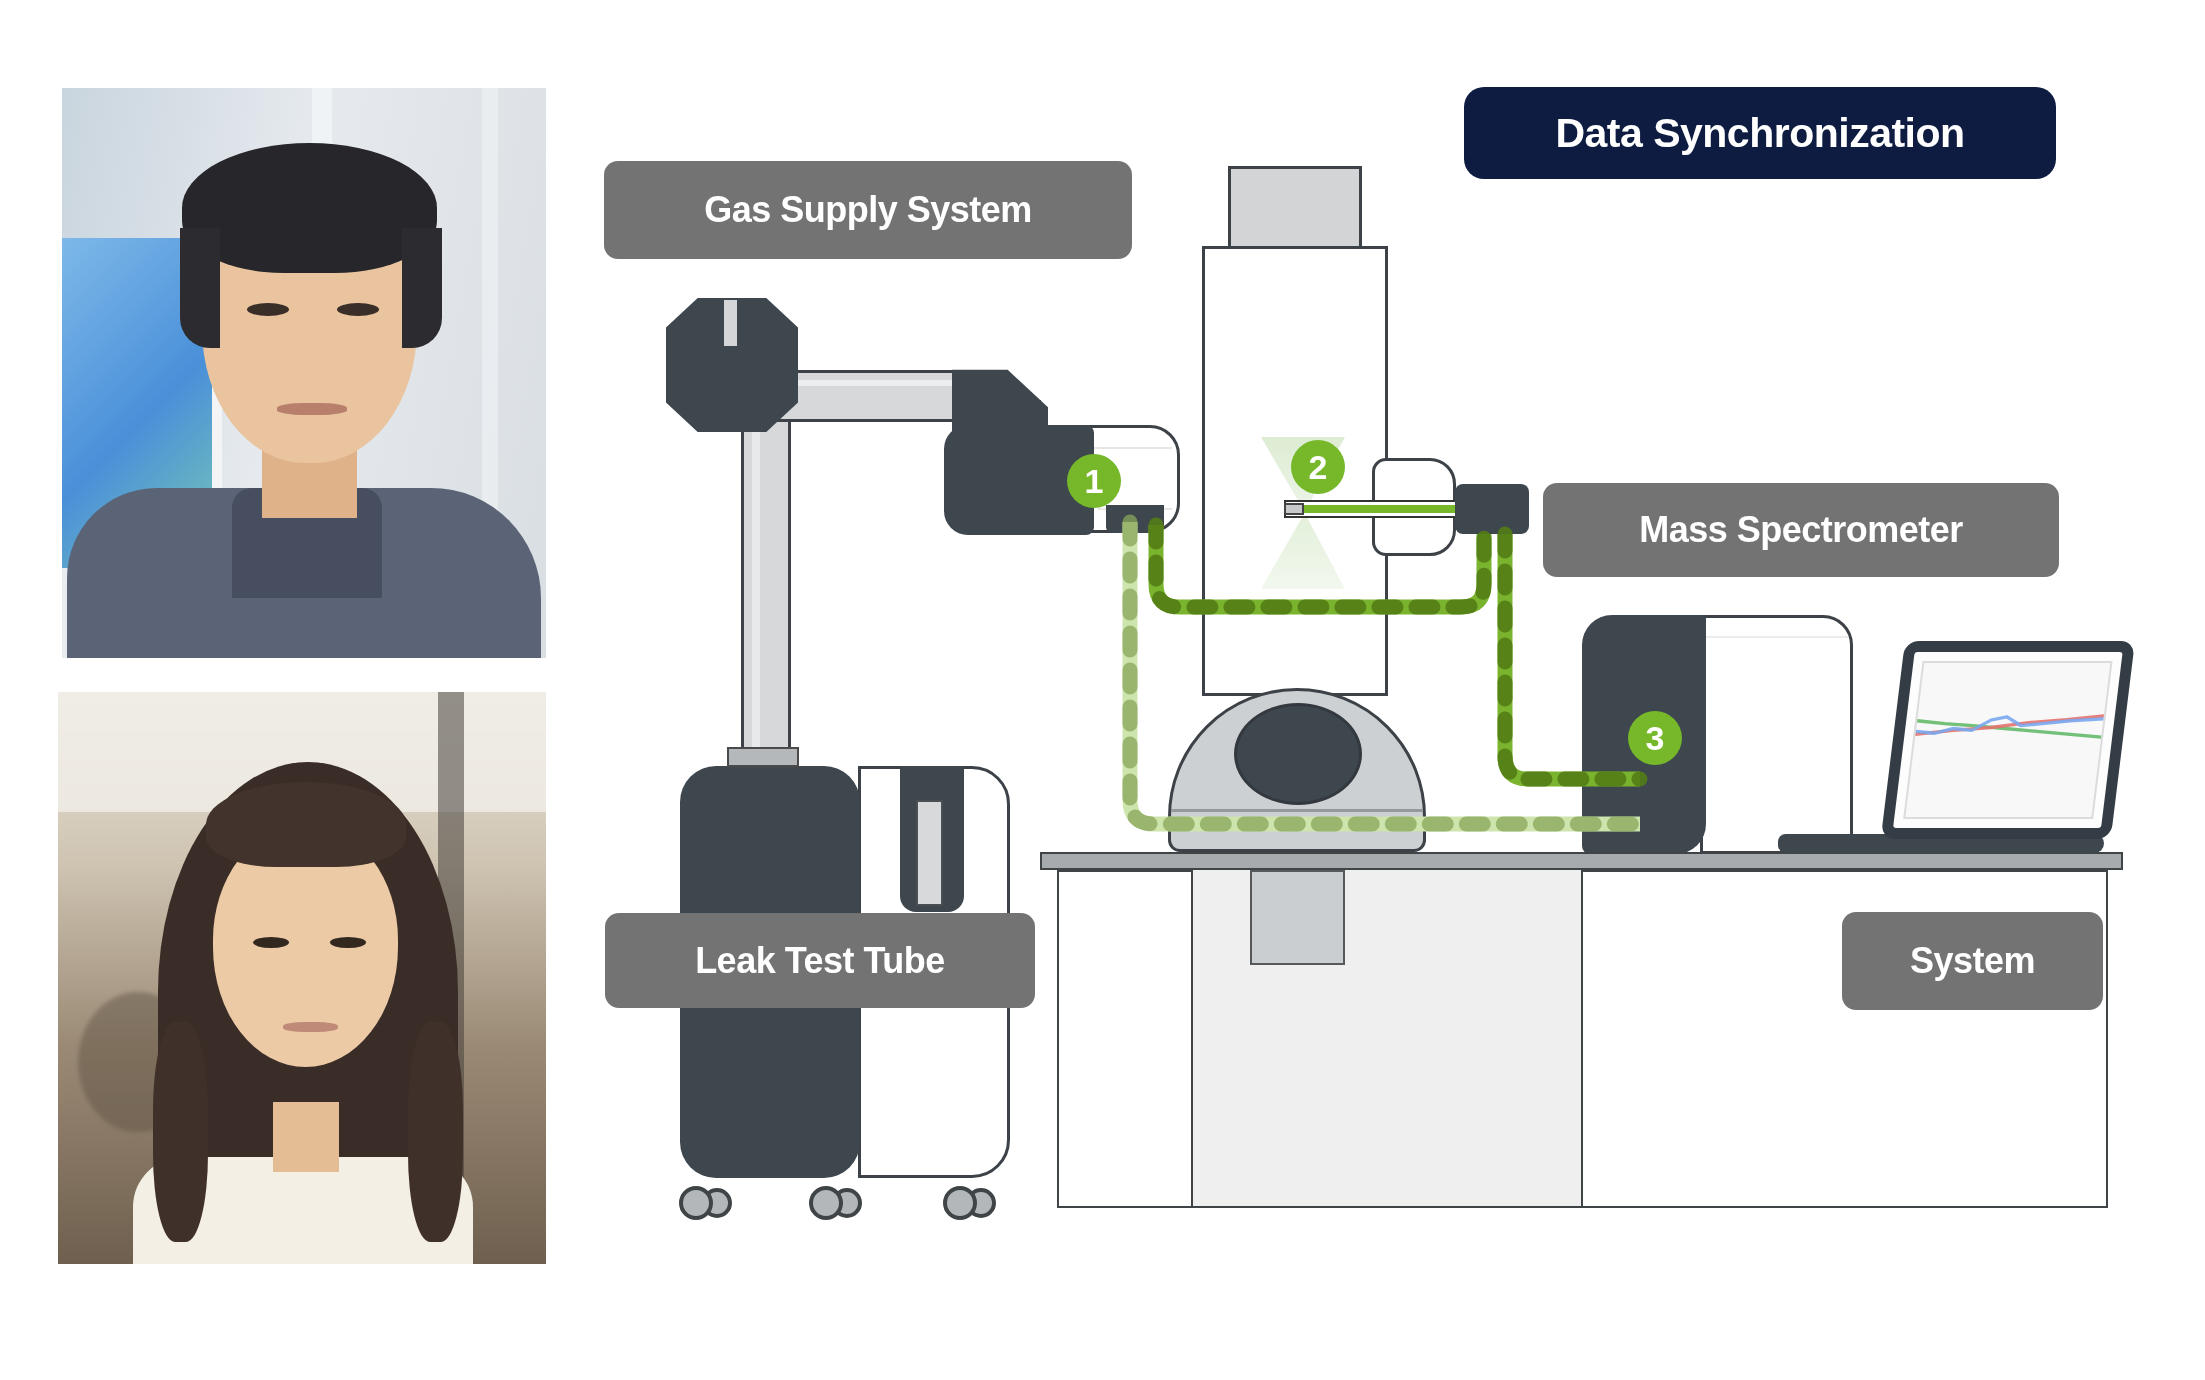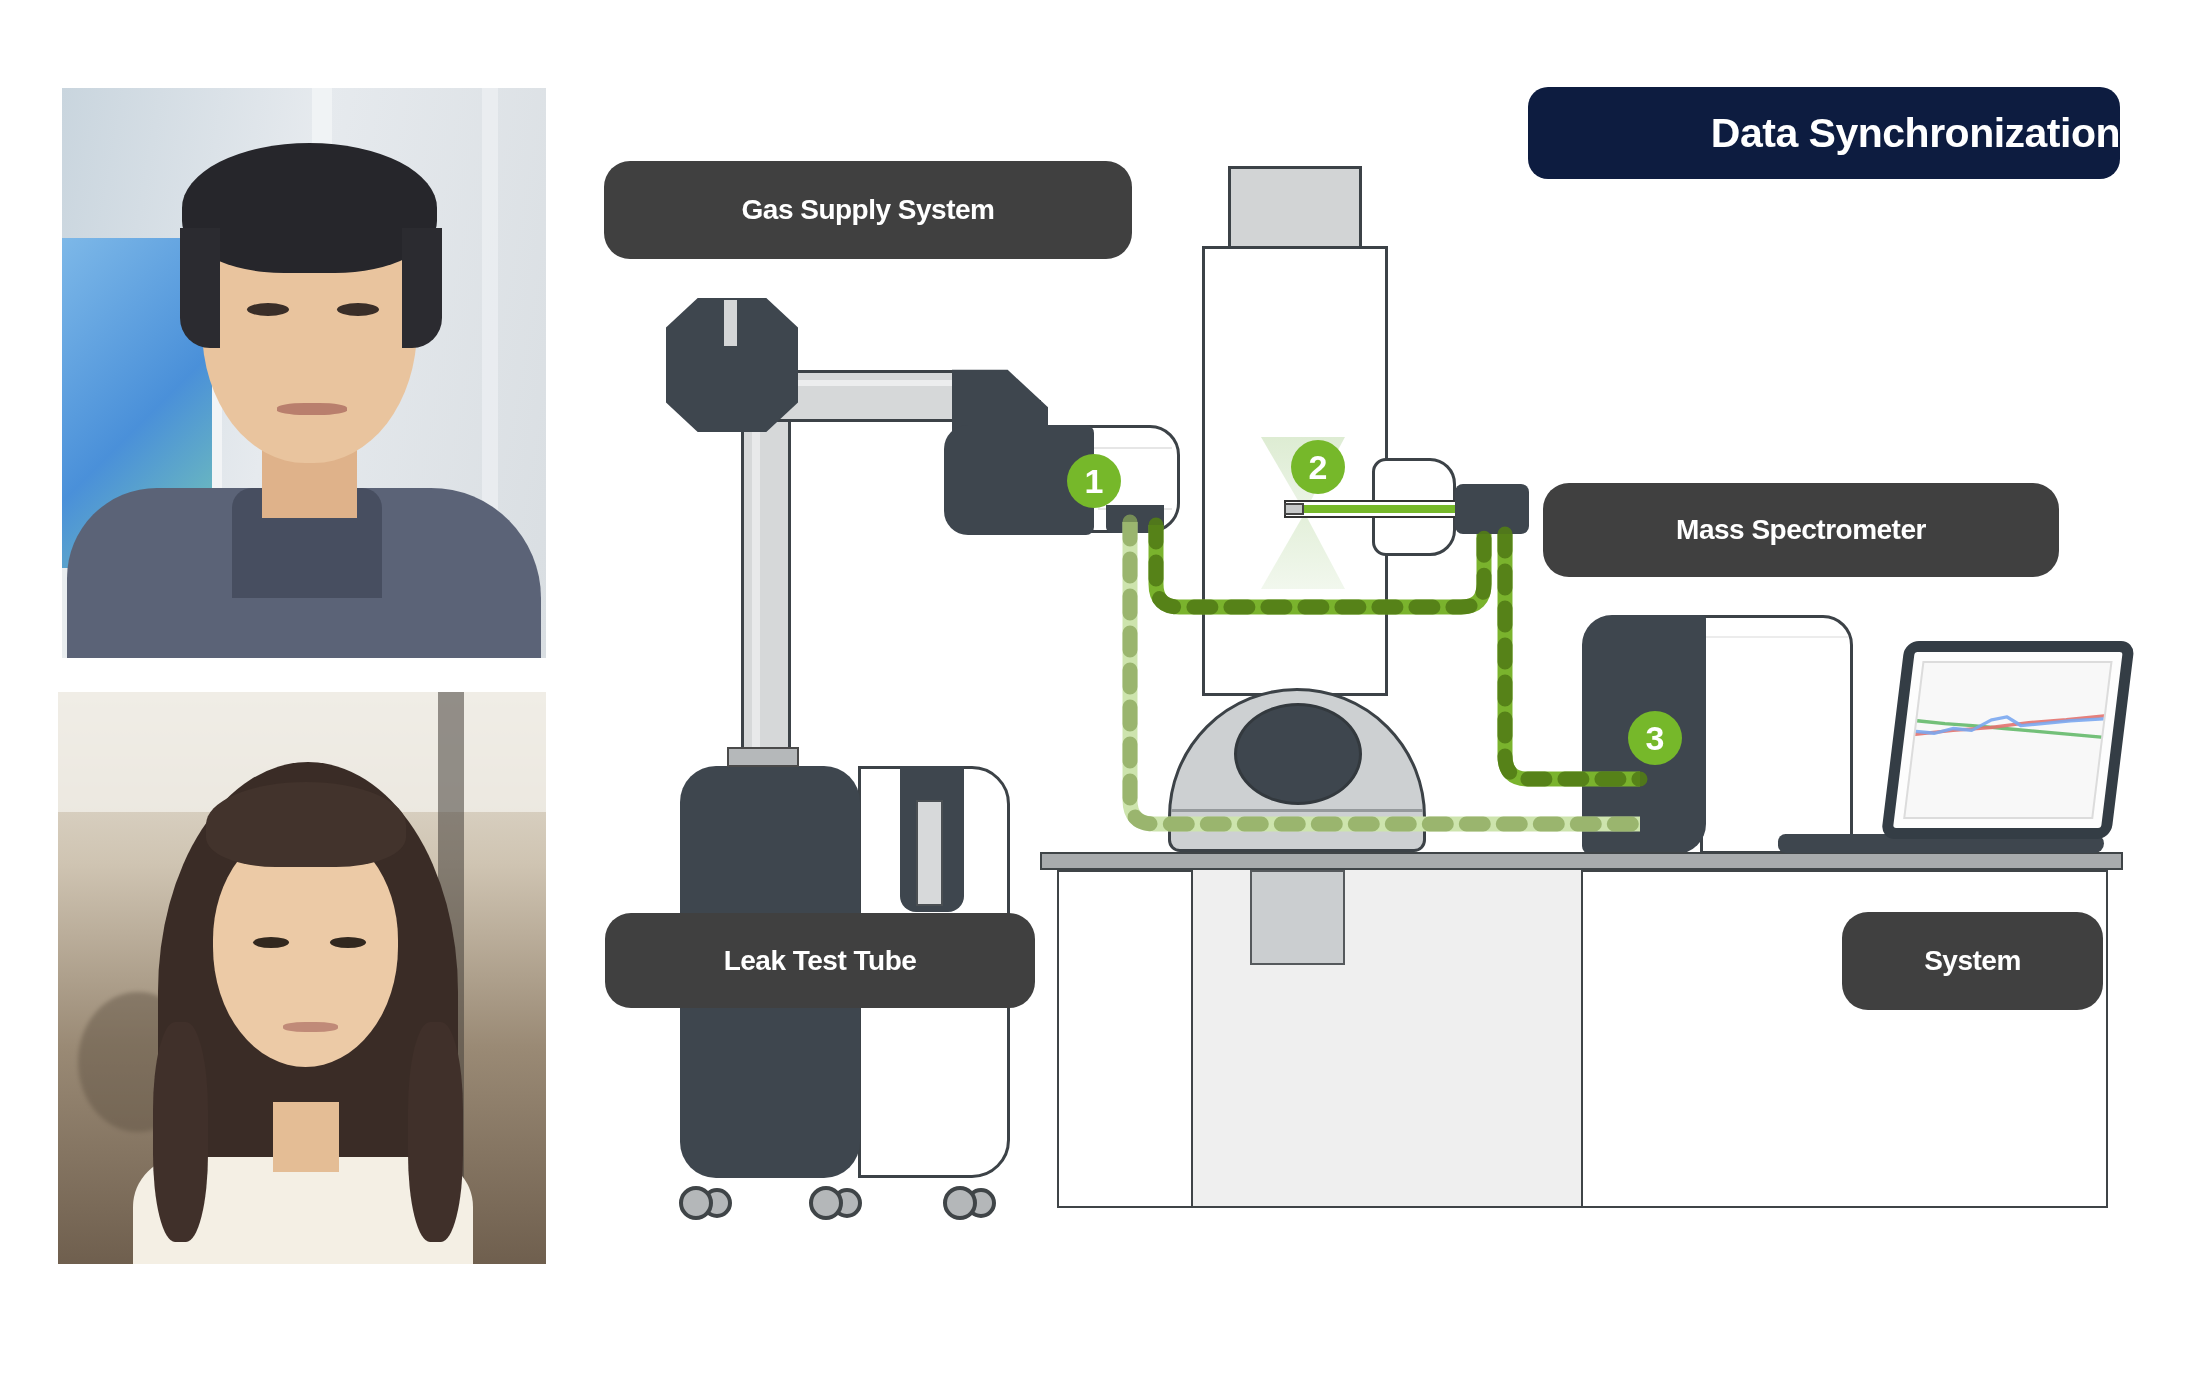--- a/index.html
+++ b/index.html
@@ -4,22 +4,22 @@
 <style>
   html,body{margin:0;padding:0;background:#ffffff;}
   #stage{
     position:relative;width:2205px;height:1380px;background:#ffffff;overflow:hidden;
     font-family:"Liberation Sans","DejaVu Sans",sans-serif;
   }
   .abs{position:absolute;}
   
   .badge{
     position:absolute;display:flex;align-items:center;justify-content:center;
-    background:#404040;color:#ffffff;font-weight:bold;font-size:28px;
-    border-radius:26px;letter-spacing:-0.5px;z-index:40;
+    background:#737373;color:#ffffff;font-weight:bold;font-size:36px;
+    border-radius:14px;letter-spacing:-0.5px;z-index:40;
   }
   .badge.navy{background:#0d1c40;border-radius:20px;font-size:41px;}
   .stepnum{
     position:absolute;display:flex;align-items:center;justify-content:center;
     background:#76b82a;color:#fff;font-weight:bold;font-size:34px;border-radius:50%;
     z-index:42;
   }
   
   .dark{background:#3e464e;}
   .outl{border:3px solid #3c4247;box-sizing:border-box;}
@@ -172,21 +172,21 @@
   <div class="stepnum" style="left:1067px;top:454px;width:54px;height:54px;">
     <span>1</span>
   </div>
   <div class="stepnum" style="left:1291px;top:440px;width:54px;height:54px;">
     <span>2</span>
   </div>
   <div class="stepnum" style="left:1628px;top:711px;width:54px;height:54px;">
     <span>3</span>
   </div>
 
-  <div class="badge navy" style="left:1528px;top:87px;width:592px;height:92px;justify-content:flex-end;">
+  <div class="badge navy" style="left:1464px;top:87px;width:592px;height:92px;">
     <span>Data Synchronization</span>
   </div>
   <div class="badge" style="left:604px;top:161px;width:528px;height:98px;">
     <span>Gas Supply System</span>
   </div>
   <div class="badge" style="left:1543px;top:483px;width:516px;height:94px;">
     <span>Mass Spectrometer</span>
   </div>
   <div class="badge" style="left:605px;top:913px;width:430px;height:95px;">
     <span>Leak Test Tube</span>

